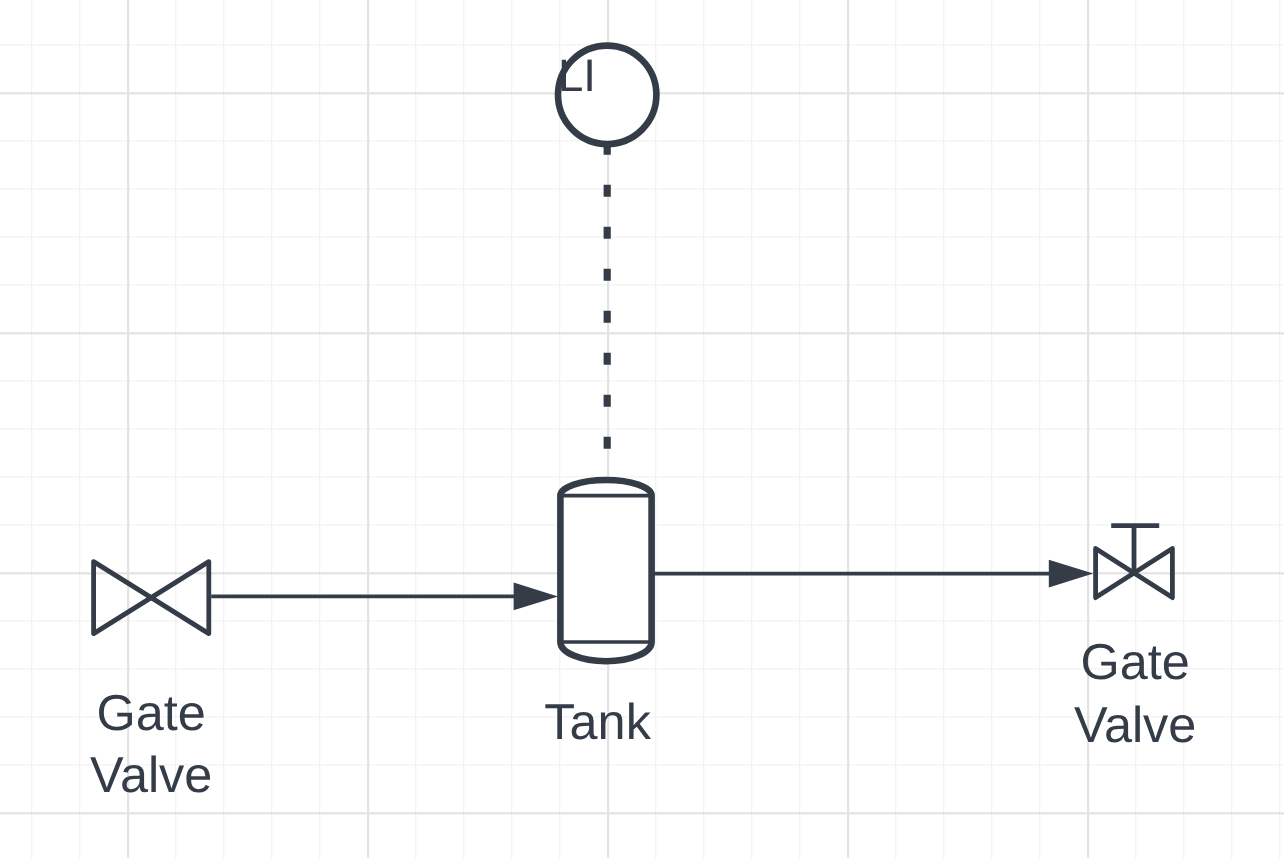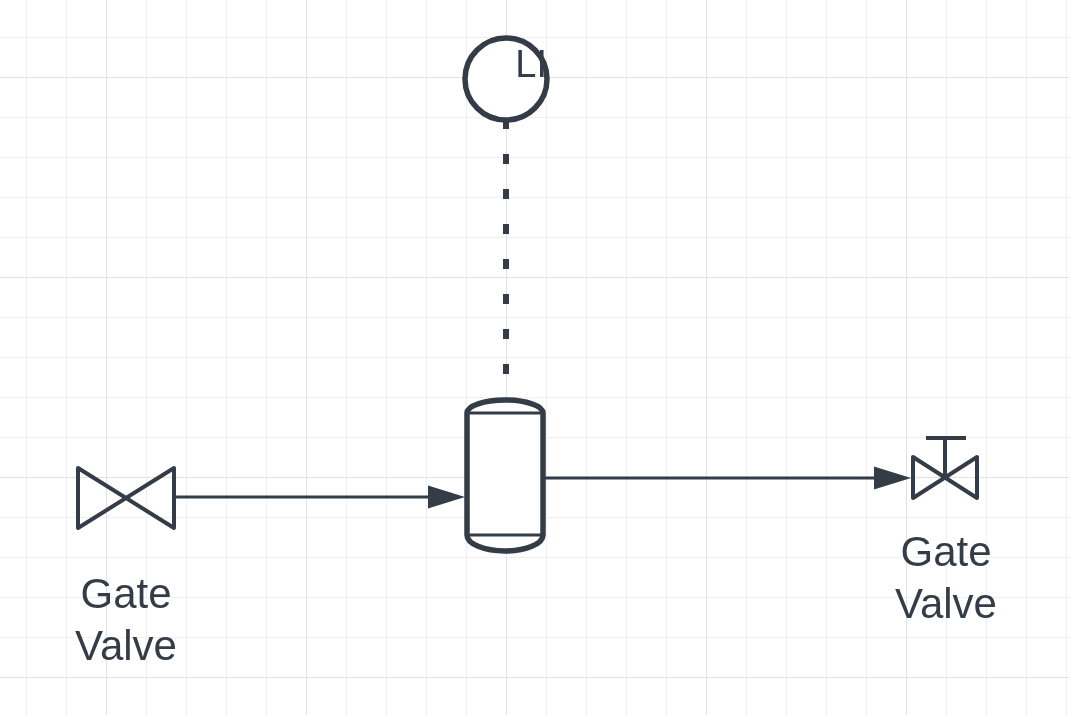--- a/index.html
+++ b/index.html
@@ -27,21 +27,21 @@
     position: absolute;
     text-align: center;
     color: #333c47;
     font-size: 42px;
     line-height: 52px;
     white-space: normal;
     user-select: none;
   }
   .instrument-label {
     position: absolute;
-    text-align: right;
+    text-align: left;
     color: #333c47;
     font-size: 38px;
     line-height: 40px;
     user-select: none;
   }
 </style>
 </head>
 <body>
 
 <div class="canvas">
@@ -78,16 +78,17 @@
       <path d="M913,457 L977,498 L977,457 L913,498 Z" fill="none" stroke="#333c47" stroke-width="4" stroke-linejoin="round"></path>
       <line x1="945" y1="478" x2="945" y2="438" stroke="#333c47" stroke-width="4"></line>
       <line x1="926" y1="438" x2="966" y2="438" stroke="#333c47" stroke-width="4"></line>
     </g>
   </svg>
 
   <div class="instrument-label" style="left:465px; top:44px; width:82px;">LI</div>
 
   <div class="node-label" style="left:56px; top:568px; width:140px;">Gate Valve</div>
 
+  <div class="node-label" style="left:398px; top:576px; width:200px;">Tank</div>
 
   <div class="node-label" style="left:876px; top:526px; width:140px;">Gate Valve</div>
 
 </div>
 
 </body></html>

